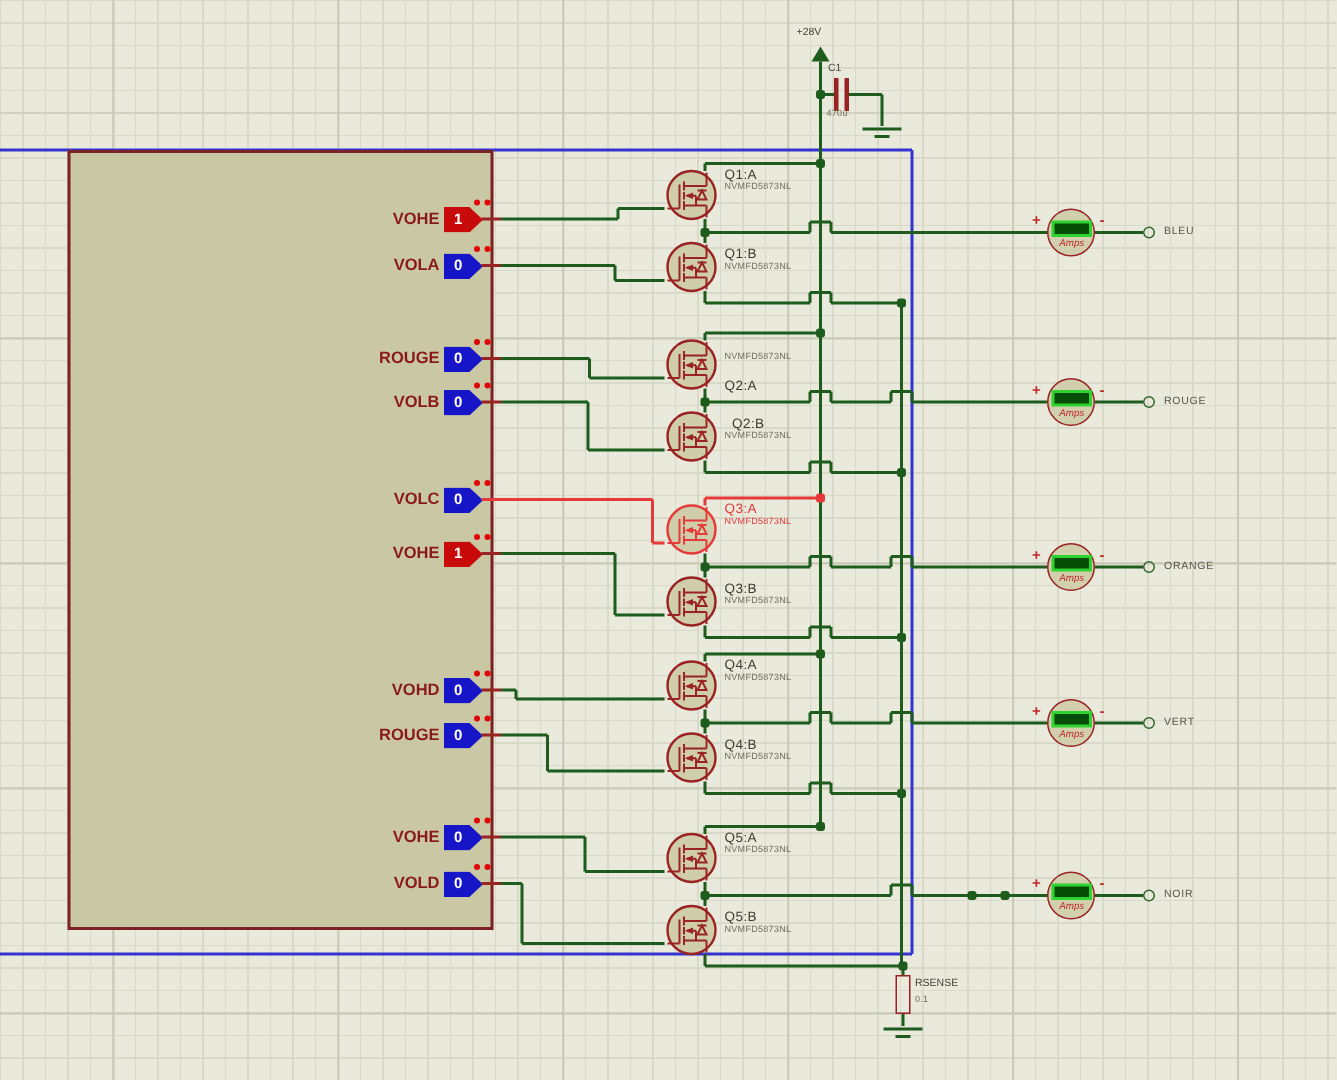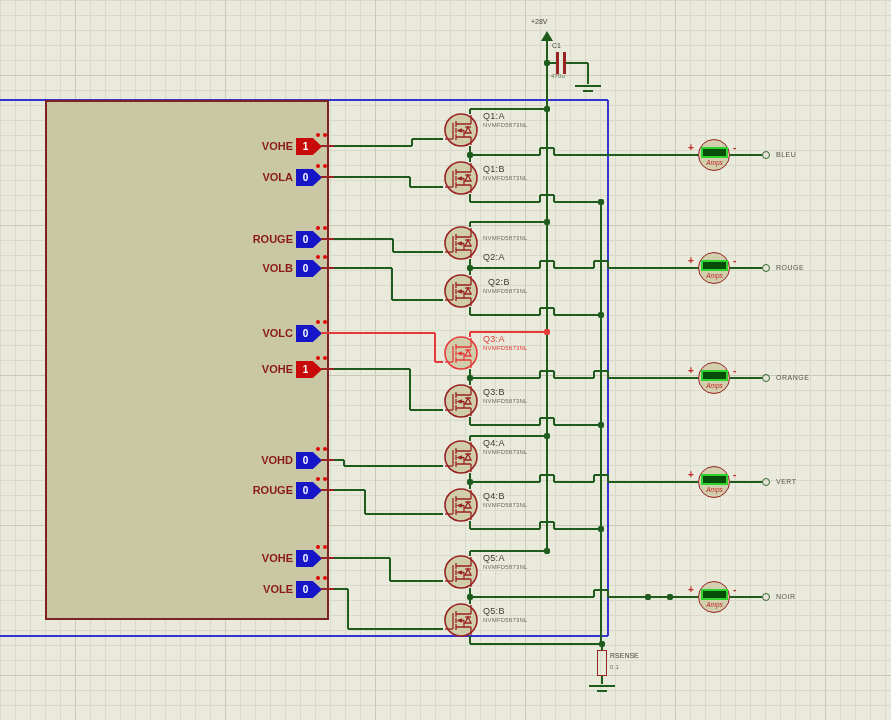--- a/index.html
+++ b/index.html
@@ -426,21 +426,21 @@
     <div class="txt qname" style="left: 483px; top: 606px;">Q5:B</div>
     <div class="txt qpart" style="left: 483px; top: 617px;">NVMFD5873NL</div>
     <div class="txt pinlabel" style="left: 247px; top: 552px;">VOHE</div>
     <div class="statebox" style="left: 296px; top: 550px; background: rgb(22, 22, 200);">0</div>
     <div class="abs" style="left: 316px; top: 545px; width: 4px; height: 4px; background: rgb(224, 5, 5); border-radius: 50%;"></div>
     <div class="abs" style="left: 323px; top: 545px; width: 4px; height: 4px; background: rgb(224, 5, 5); border-radius: 50%;"></div>
     <div class="abs" style="left: 321px; top: 557px; width: 13px; height: 2px; background: rgb(153, 34, 34);"></div>
     <div class="abs" style="left: 334px; top: 557px; width: 56px; height: 2px; background: rgb(29, 92, 29);"></div>
     <div class="abs" style="left: 389px; top: 558px; width: 2px; height: 23px; background: rgb(29, 92, 29);"></div>
     <div class="abs" style="left: 390px; top: 580px; width: 53px; height: 2px; background: rgb(29, 92, 29);"></div>
-    <div class="txt pinlabel" style="left: 247px; top: 583px;">VOLE</div>
+    <div class="txt pinlabel" style="left: 247px; top: 583px;">VOLD</div>
     <div class="statebox" style="left: 296px; top: 581px; background: rgb(22, 22, 200);">0</div>
     <div class="abs" style="left: 316px; top: 576px; width: 4px; height: 4px; background: rgb(224, 5, 5); border-radius: 50%;"></div>
     <div class="abs" style="left: 323px; top: 576px; width: 4px; height: 4px; background: rgb(224, 5, 5); border-radius: 50%;"></div>
     <div class="abs" style="left: 321px; top: 588px; width: 13px; height: 2px; background: rgb(153, 34, 34);"></div>
     <div class="abs" style="left: 334px; top: 588px; width: 14px; height: 2px; background: rgb(29, 92, 29);"></div>
     <div class="abs" style="left: 347px; top: 589px; width: 2px; height: 40px; background: rgb(29, 92, 29);"></div>
     <div class="abs" style="left: 348px; top: 628px; width: 95px; height: 2px; background: rgb(29, 92, 29);"></div>
     <div class="abs" style="left: 698px; top: 581px; width: 32px; height: 32px; border: 1.6px solid rgb(153, 34, 34); border-radius: 50%; background: rgb(210, 207, 174); box-sizing: border-box;"></div>
     <div class="abs" style="left: 701px; top: 589px; width: 27px; height: 11px; background: rgb(47, 211, 47); box-sizing: border-box;"></div>
     <div class="abs" style="left: 703px; top: 591px; width: 23px; height: 7px; background: rgb(7, 77, 7);"></div>

